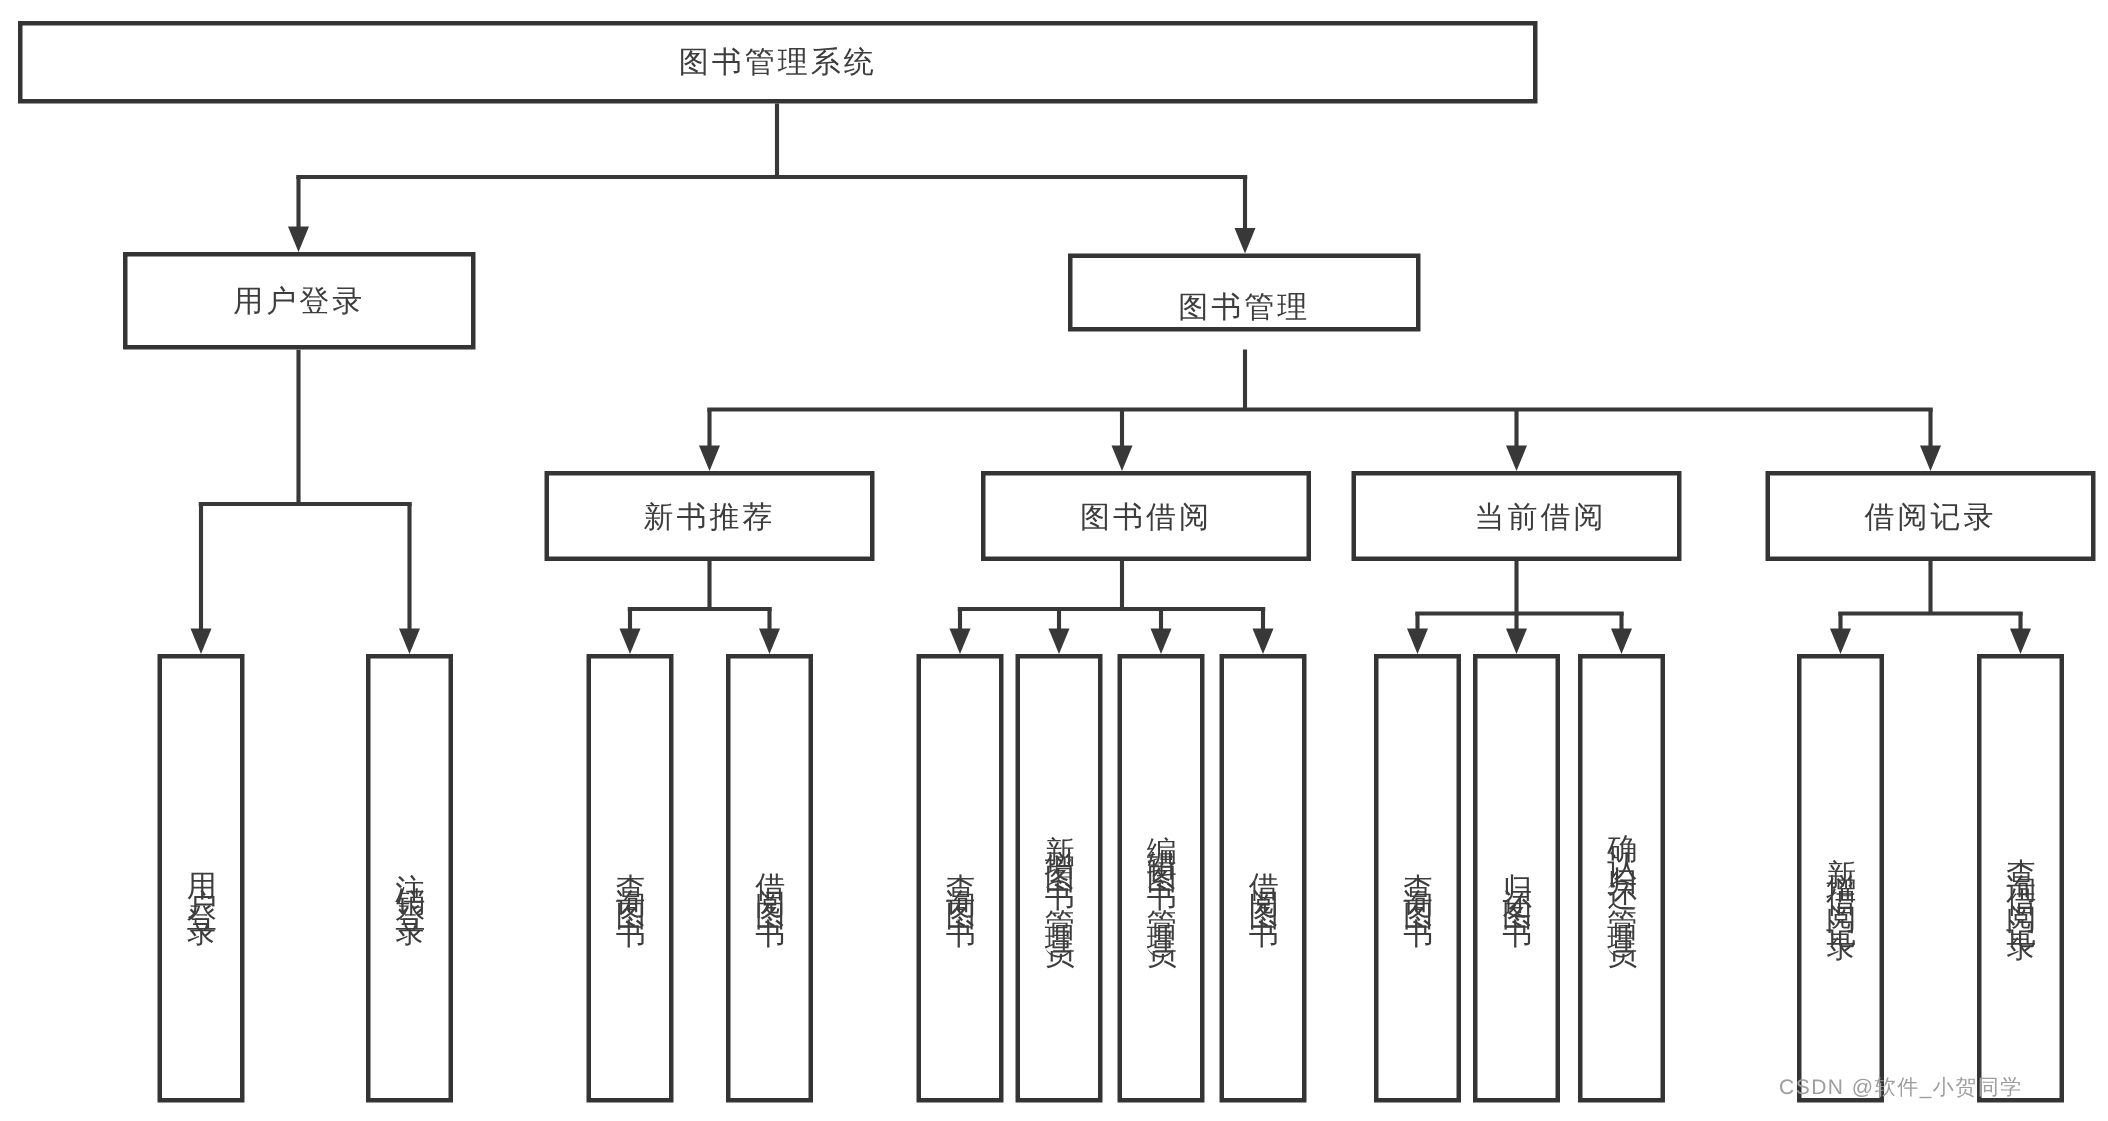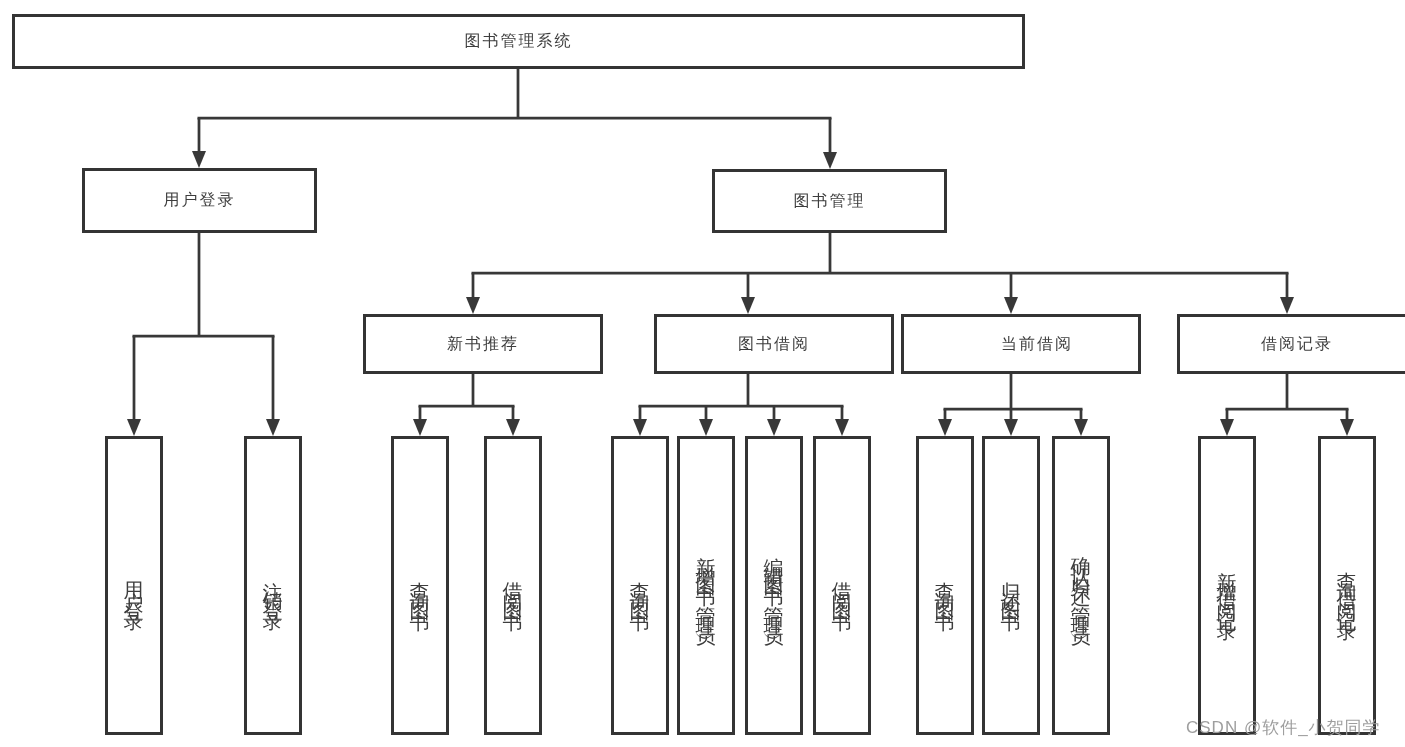--- a/index.html
+++ b/index.html
@@ -23,21 +23,21 @@
     height: 747px;
   }
   .node {
     position: absolute;
     box-sizing: border-box;
     border: 3px solid #343434;
     background: #ffffff;
     display: flex;
     align-items: center;
     justify-content: center;
-    font-size: 16px;
+    font-size: 20px;
     letter-spacing: 2px;
     color: #3d3d3d;
   }
   .leaf {
     position: absolute;
     box-sizing: border-box;
     border: 3px solid #343434;
     background: #ffffff;
     width: 58px;
     height: 299px;
@@ -51,23 +51,23 @@
     font-size: 20px;
     line-height: 1;
     letter-spacing: 10px;
     white-space: nowrap;
     color: #3d3d3d;
   }
   
   .n-root  { left: 12px;  top: 14px;  width: 1013px; height: 55px; }
   
   .n-login { left: 82px;  top: 168px; width: 235px;  height: 65px; }
-  .n-mgmt  { left: 712px; top: 169px; width: 235px;  height: 64px; }
-  
-  .n-l3    { top: 314px;  height: 60px; width: 240px; }
+  .n-mgmt  { left: 712px; top: 169px; width: 235px;  height: 52px; align-items: flex-end; }
+  
+  .n-l3    { top: 314px;  height: 60px; width: 220px; }
   .n-newbook { left: 363px; }
   .n-borrow  { left: 638px; margin-left: 16px; }
   .n-current { left: 901px; padding-left: 32px; }
   .n-records { left: 1177px; }
   
   .leaf      { top: 436px; }
   .lf-0  { left: 105px; }
   .lf-1  { left: 244px; }
   .lf-2  { left: 391px; }
   .lf-3  { left: 484px; }
@@ -77,21 +77,21 @@
   .lf-7  { left: 813px; }
   .lf-8  { left: 916px; }
   .lf-9  { left: 982px; }
   .lf-10 { left: 1052px; }
   .lf-11 { left: 1198px; }
   .lf-12 { left: 1318px; }
   #watermark {
     position: absolute;
     left: 1186px;
     top: 716px;
-    font-size: 17px;
+    font-size: 14px;
     letter-spacing: 1px;
     color: #9e9e9e;
     white-space: nowrap;
   }
 </style>
 </head>
 <body>
 
 <div id="canvas">
 

